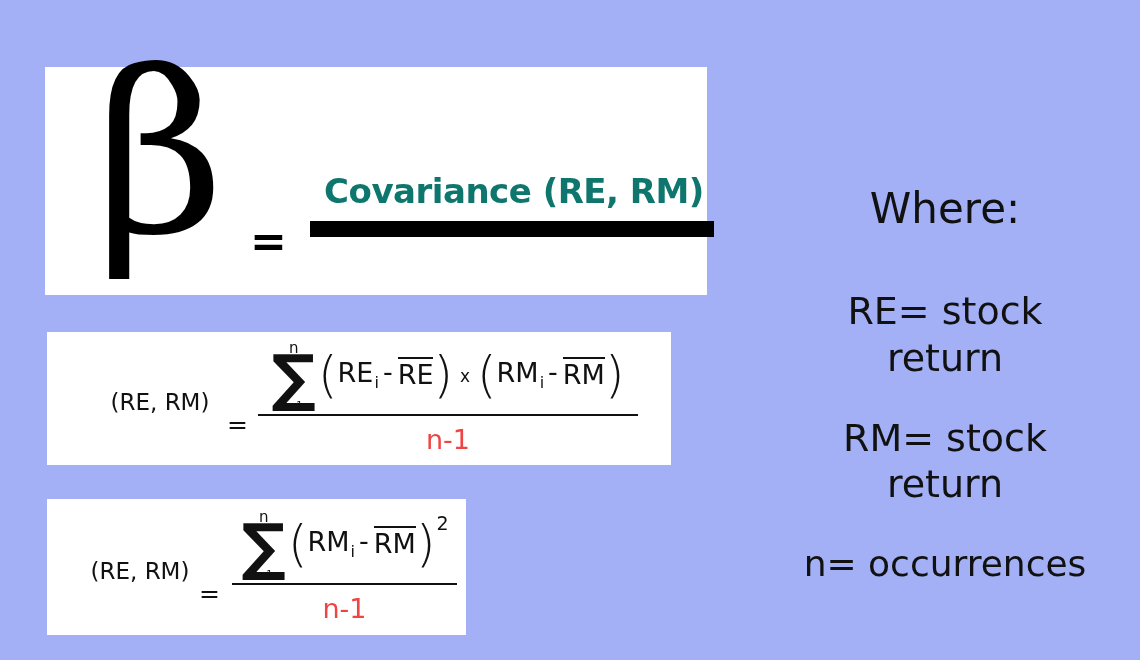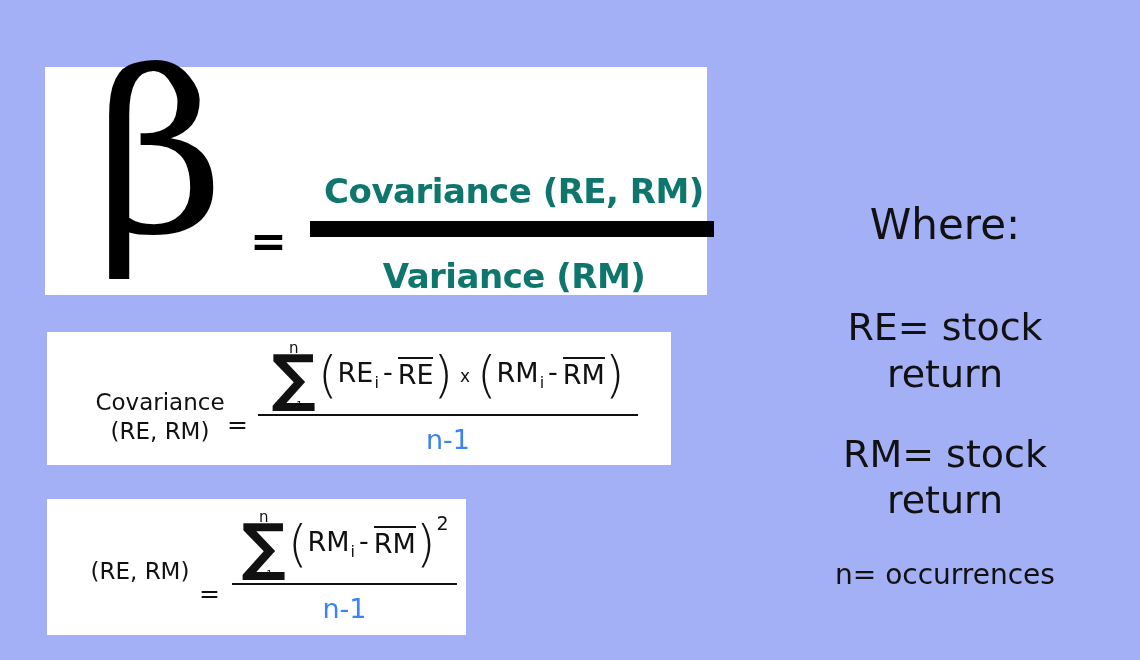--- a/index.html
+++ b/index.html
@@ -108,21 +108,21 @@
     align-items: center;
     justify-content: center;
   }
   .frac-bar {
     background: #111;
     height: 2px;
   }
   .frac-den {
     font-family: "DejaVu Sans", sans-serif;
     font-size: 27px;
-    color: #3b82f6;
+    color: #ef4444;
     text-align: center;
     white-space: nowrap;
   }
 
   
   .sigma-block {
     display: inline-flex;
     flex-direction: column;
     align-items: center;
     justify-content: center;
@@ -200,57 +200,55 @@
     left: 760px;
     top: 186px;
     width: 370px;
     text-align: center;
     color: #111;
     font-family: "DejaVu Sans", sans-serif;
   }
   .legend-title {
     font-size: 42px;
     line-height: 1.1;
-    margin: 16px 0 56px 0;
+    margin: 0 0 56px 0;
   }
   .legend-item {
     font-size: 38px;
     line-height: 1.22;
     margin: 0 0 34px 0;
     padding: 0 40px;
   }
   .legend-item.last {
-    font-size: 28px;
+    font-size: 36px;
     margin-bottom: 16px;
     padding: 0 14px;
   }
 </style>
 </head>
 <body>
 
 <div class="stage">
 
   <div class="card" id="card-beta">
     <div class="inner">
       <span class="beta-glyph">β</span>
 
       <span class="beta-eq">=</span>
 
       <div class="beta-frac">
         <div class="beta-num">Covariance (RE, RM)</div>
         <div class="beta-bar"></div>
-        <div class="beta-den">Variance (RM)</div>
       </div>
     </div>
   </div>
 
   <div class="card" id="card-cov">
 
     <div class="mathlabel" style="left:18px; top:56px; width:190px;">
-      <div>Covariance</div>
       <div>(RE, RM)</div>
     </div>
 
     <span class="math-eq" style="left:180px; top:80px;">=</span>
 
     <div class="frac" style="left:211px; top:6px; width:380px;">
 
       <div class="frac-num" style="height:76px;">
 
         <span class="sigma-block">

